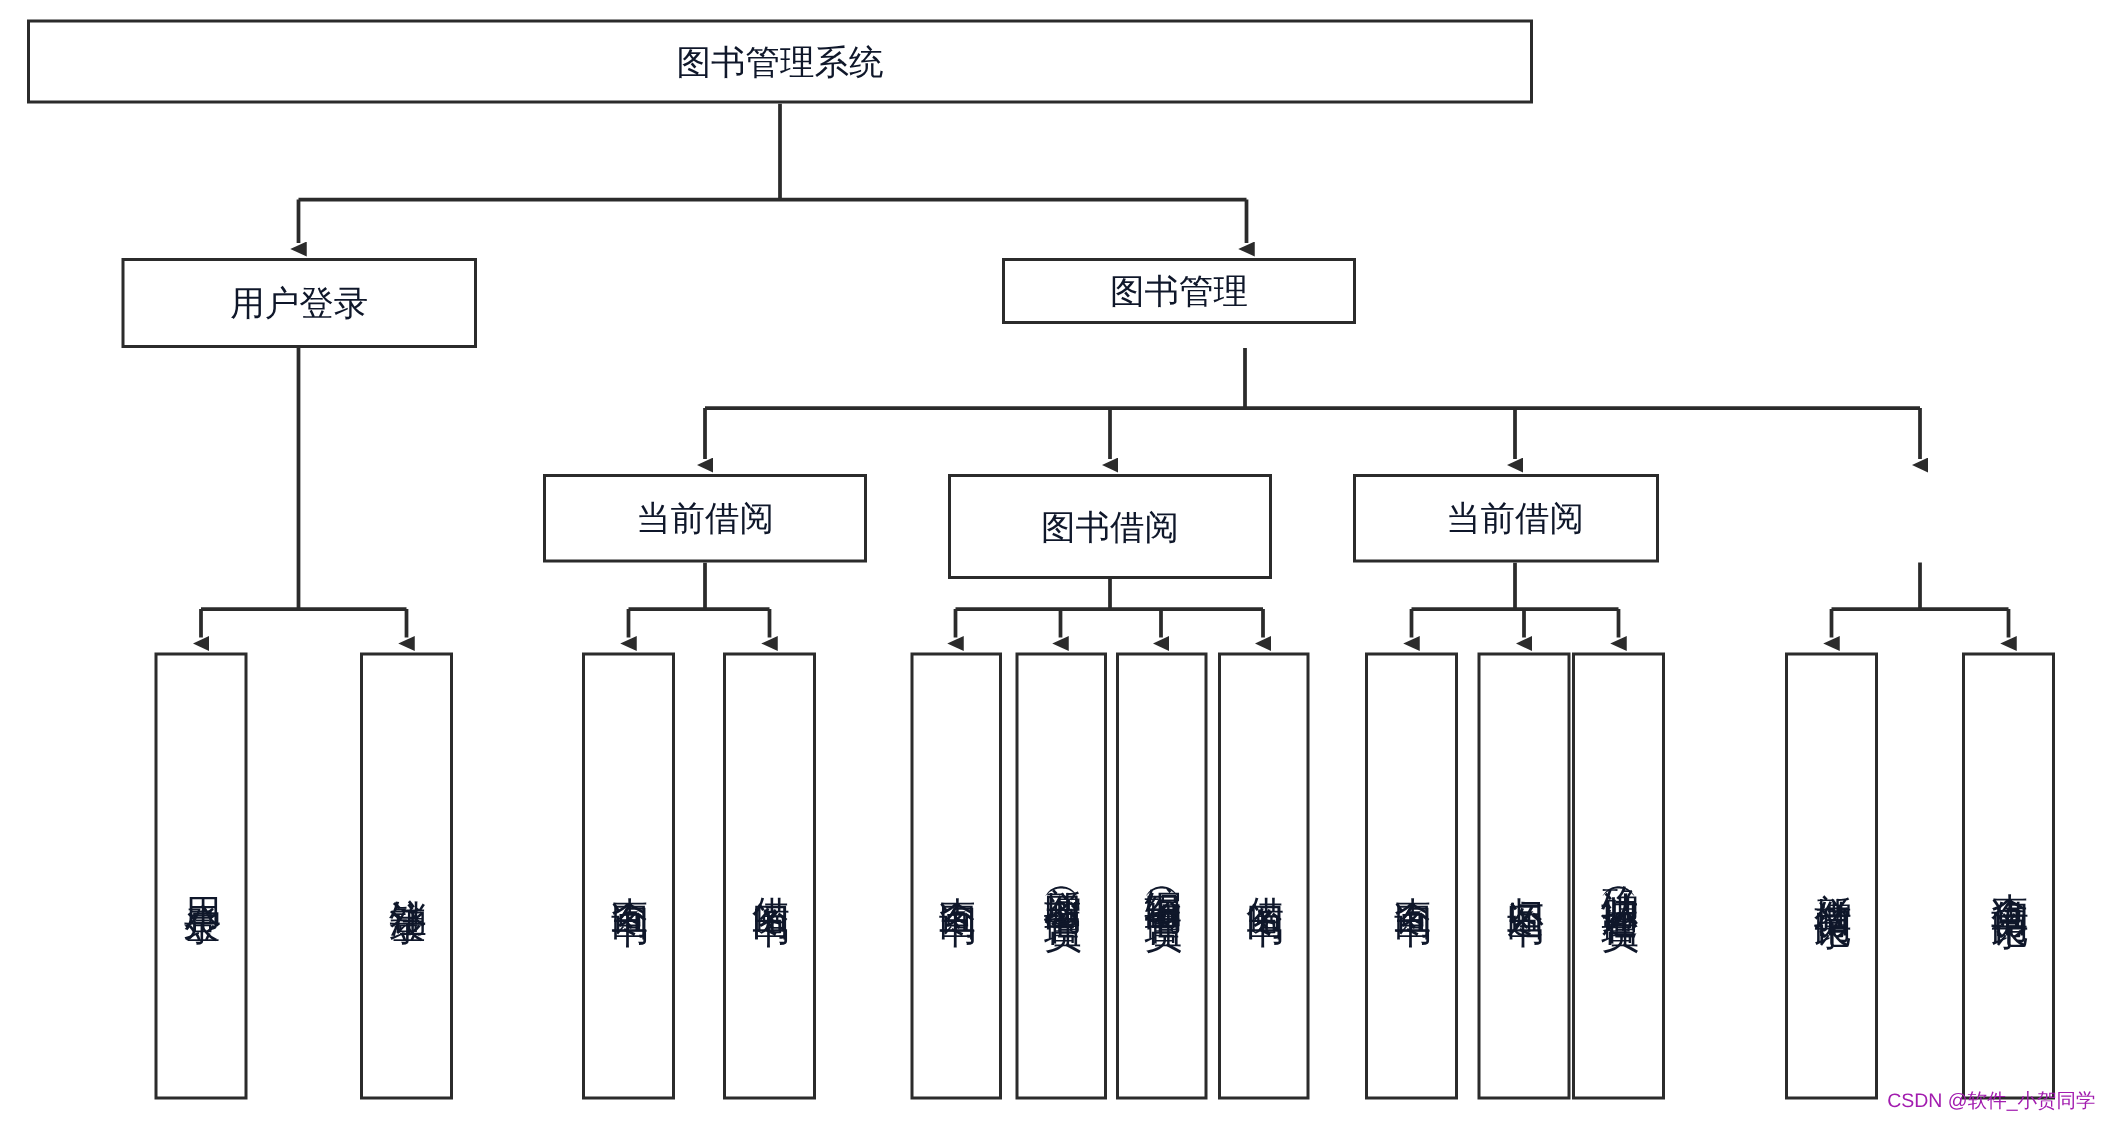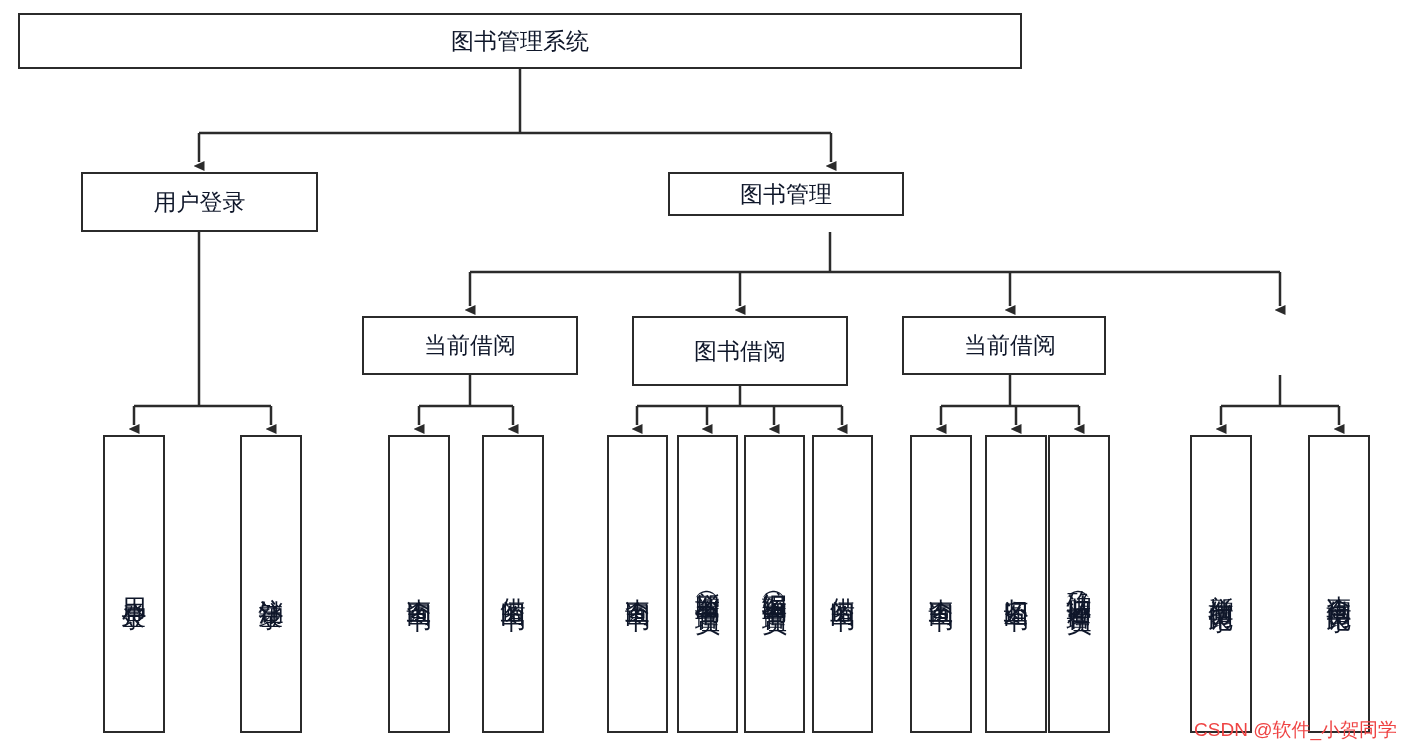--- a/index.html
+++ b/index.html
@@ -59,22 +59,22 @@
     -webkit-text-orientation: upright;
     font-size: 25px;
     letter-spacing: 3px;
     line-height: 1;
     max-height: 282px;
   }
   #watermark {
     position: absolute;
     right: 8px;
     bottom: 4px;
-    font-size: 19px;
-    color: #ef4444;
+    font-size: 13px;
+    color: #a21caf;
     z-index: 5;
     white-space: nowrap;
     pointer-events: none;
   }
 </style>
 </head>
 <body>
 
 <div id="diagram-root">
 

